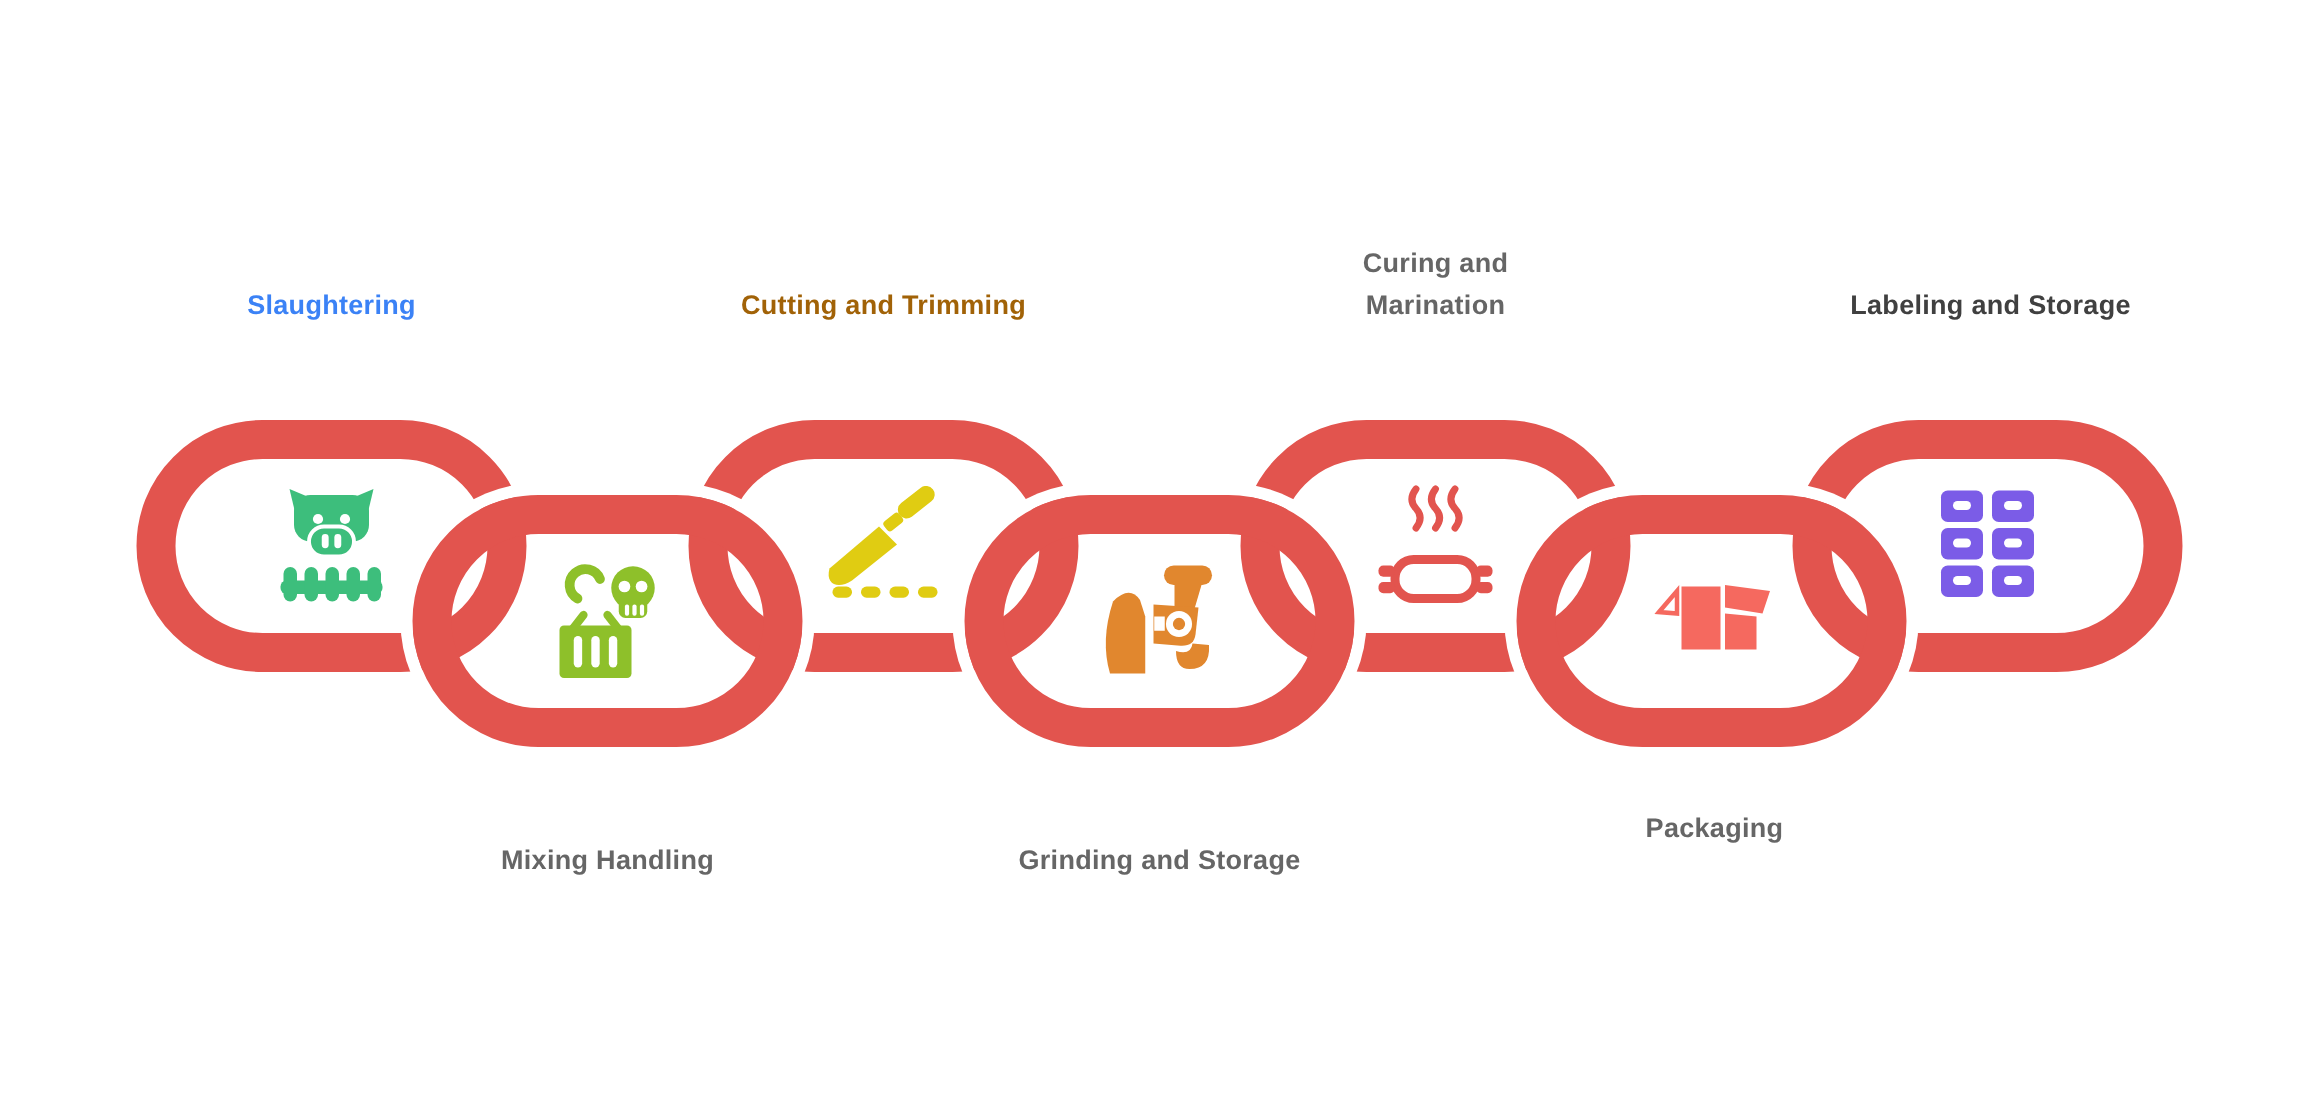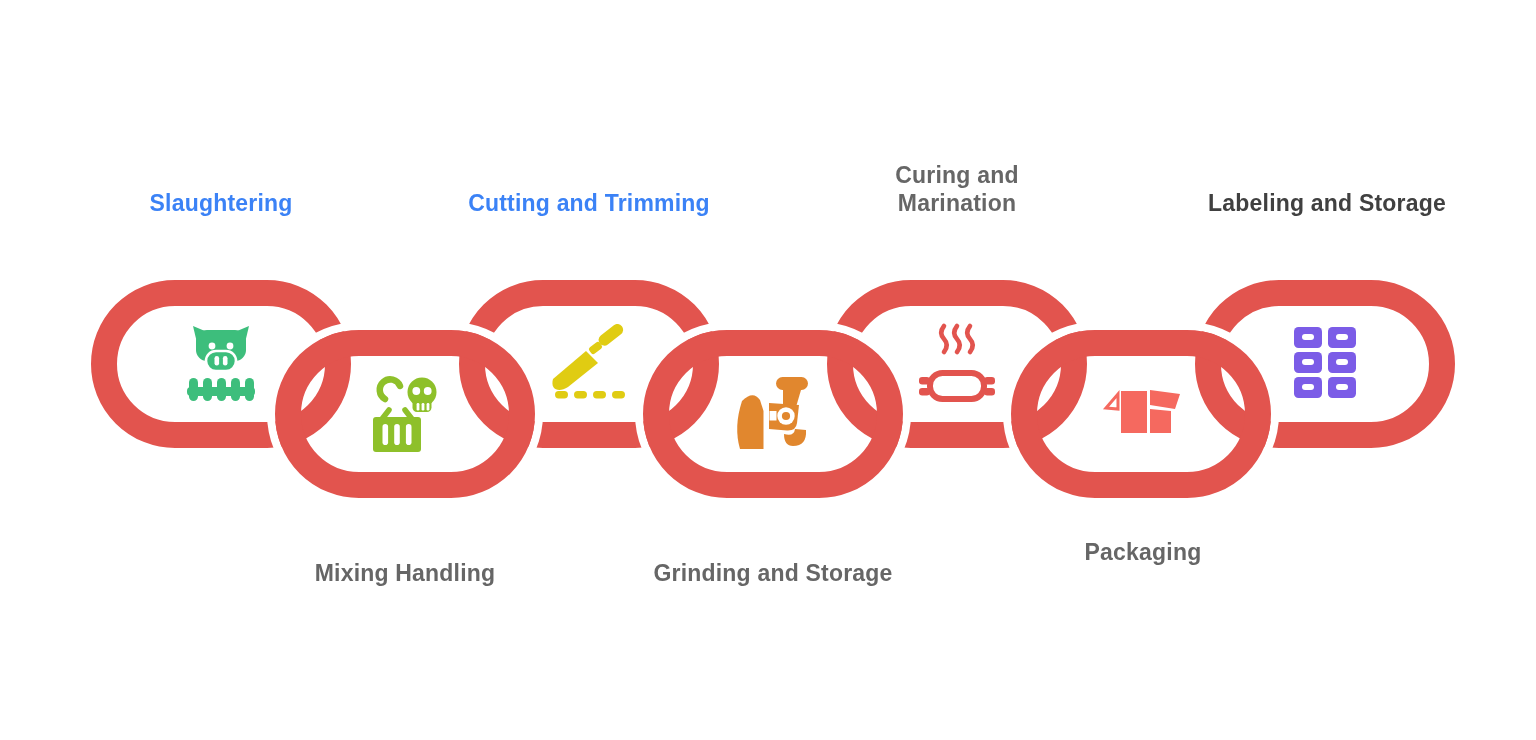--- a/index.html
+++ b/index.html
@@ -27,21 +27,21 @@
   #i1{left:181px;top:325px}
   #i2{left:365px;top:374px}
   #i3{left:549px;top:324px}
   #i4{left:733px;top:375px}
   #i5{left:917px;top:322px}
   #i6{left:1101px;top:375px}
   #i7{left:1285px;top:323px}
   
   .label{
     position:absolute;transform:translateX(-50%);z-index:4;
-    font-weight:700;font-size:23px;line-height:28px;color:#666;
+    font-weight:700;font-size:18px;line-height:28px;color:#666;
     text-align:center;white-space:nowrap;letter-spacing:0.2px;
   }
   .label--wrap{white-space:normal;width:165px;}
   #l1{left:221px;top:189px}
   #l3{left:589px;top:189px}
   #l5{left:957px;top:161px}
   #l7{left:1327px;top:189px}
   #l2{left:405px;top:559px}
   #l4{left:773px;top:559px}
   #l6{left:1143px;top:538px}
@@ -156,19 +156,19 @@
       <rect x="51" y="11" width="12" height="6" rx="3" fill="#fff"></rect>
       <rect x="17" y="36" width="12" height="6" rx="3" fill="#fff"></rect>
       <rect x="51" y="36" width="12" height="6" rx="3" fill="#fff"></rect>
       <rect x="17" y="61" width="12" height="6" rx="3" fill="#fff"></rect>
       <rect x="51" y="61" width="12" height="6" rx="3" fill="#fff"></rect>
     </svg>
   </div>
 
   <div id="l1" class="label" style="color: #3b82f6;">Slaughtering</div>
   <div id="l2" class="label" style="color: rgb(102, 102, 102);">Mixing Handling</div>
-  <div id="l3" class="label" style="color: #3b82f6;">Cutting and Trimming</div>
+  <div id="l3" class="label" style="color: #a16207;">Cutting and Trimming</div>
   <div id="l4" class="label" style="color: rgb(102, 102, 102);">Grinding and Storage</div>
   <div id="l5" class="label label--wrap" style="color: rgb(102, 102, 102);">Curing and Marination</div>
   <div id="l6" class="label" style="color: rgb(102, 102, 102);">Packaging</div>
   <div id="l7" class="label" style="color: #404040;">Labeling and Storage</div>
 
 </div>
 
 </body></html>

